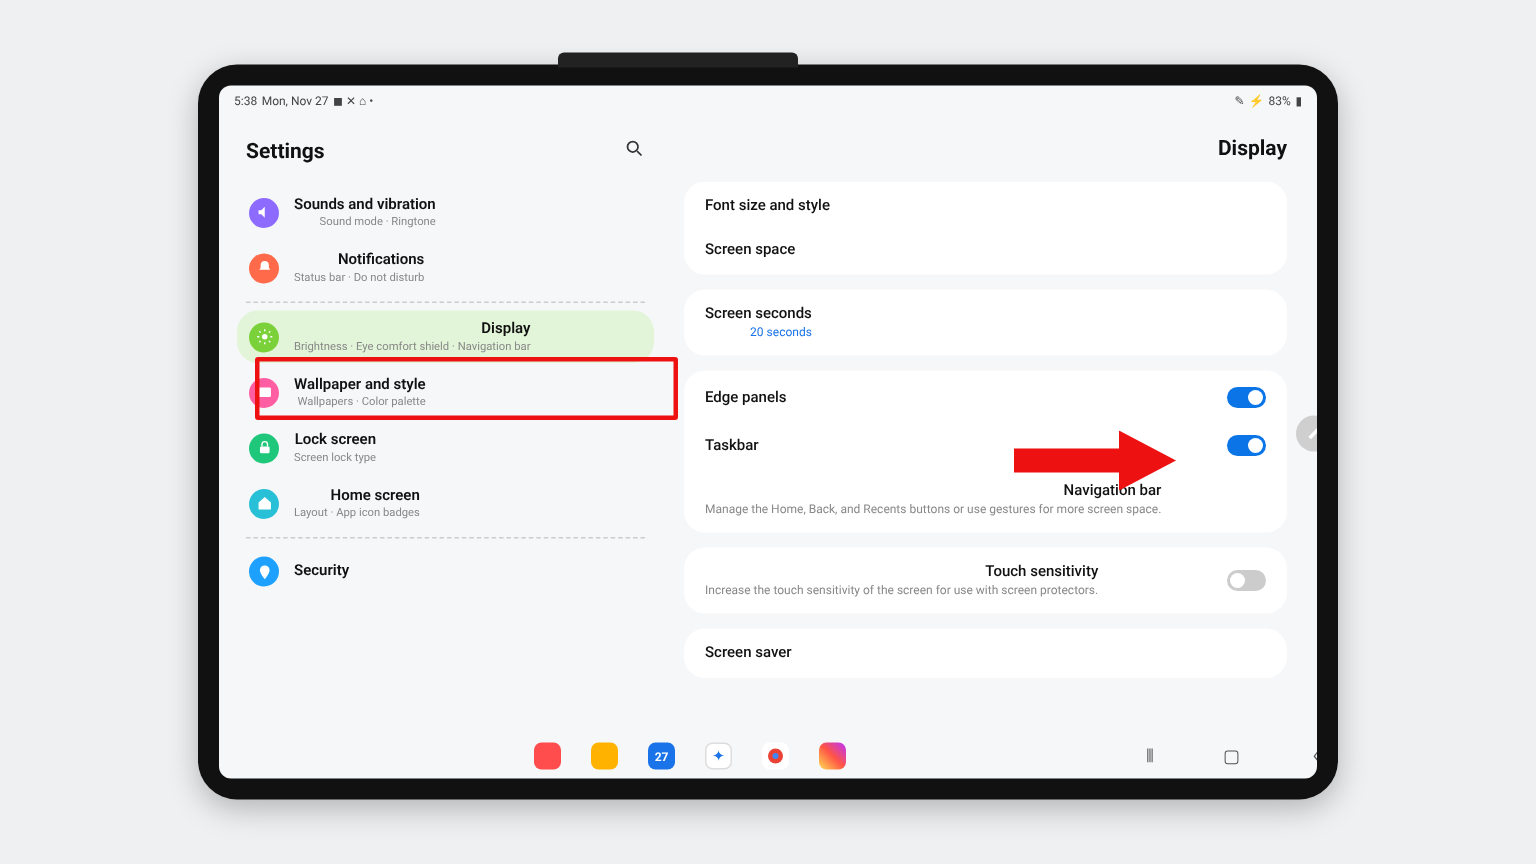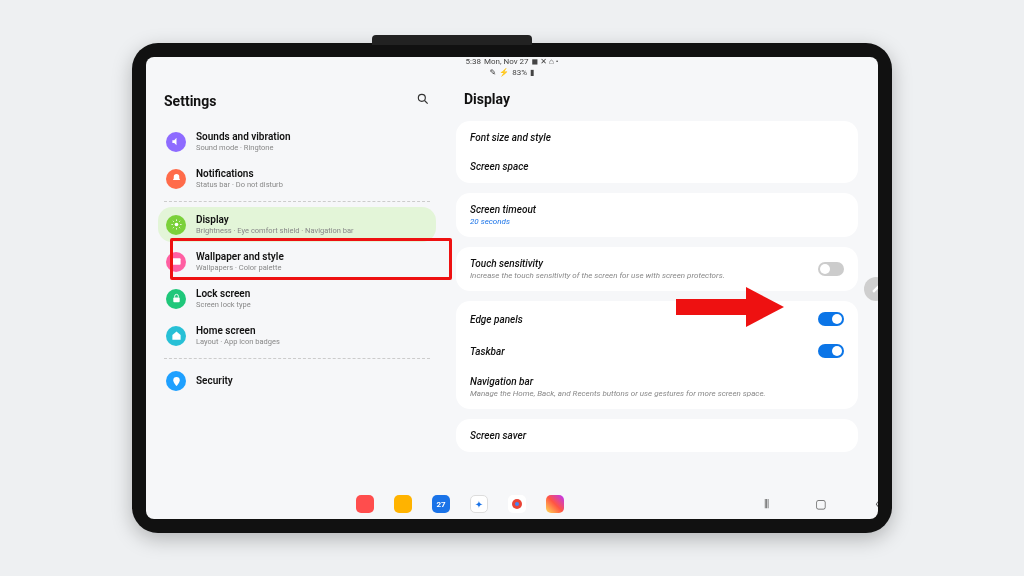--- a/index.html
+++ b/index.html
@@ -23,28 +23,27 @@
   }
   .screen {
     width: 100%; height: 100%;
     background: #f6f7f9;
     border-radius: 8px;
     overflow: hidden;
     position: relative;
     display: flex; flex-direction: column;
   }
   .statusbar {
-    height: 20px; display: flex; align-items: center;
+    height: 20px; display: flex; 
     padding: 0 10px; font-size: 8px; color: #444;
     justify-content: space-between;
-    flex-direction: column;
   }
   .statusbar .left, .statusbar .right { display: flex; gap: 3px; align-items: center; }
   .statusbar .right span { font-size: 8px; }
-  .content { flex: 1; display: flex; overflow: hidden; }
+  .content { flex: 1; display: flex; overflow: hidden; text-align: right; }
   
   .left-pane {
     width: 302px; padding: 8px 12px 0 12px;
     display: flex; flex-direction: column;
     overflow: hidden;
   }
   .settings-header { display: flex; align-items: center; justify-content: space-between; padding: 6px 6px 14px 6px;}
   .settings-title { font-size: 14px; font-weight: 700; color: #111; }
   .search-icon { width: 14px; height: 14px; }
   .cat-list { flex:1; overflow-y:auto; }
@@ -74,21 +73,21 @@
   .cards { flex:1; overflow-y:auto; padding-right:4px;}
   .card { background: #fff; border-radius: 14px; margin-bottom: 10px; padding: 2px 0;}
   .row {
     padding: 9px 14px;
     display: flex; align-items: center; justify-content: space-between;
   }
   .row + .row { border-top: 0; }
   .row .lbl { font-size: 10px; color:#111; font-weight:500;}
   .row .sub { font-size: 8px; color: #1a73e8; margin-top:2px;}
   .row .sub.gray { color:#888; }
-  .row-col { display:flex; flex-direction:column;font-style:italic; }
+  .row-col { display:flex; flex-direction:column; }
   .toggle {
     width: 26px; height: 14px; border-radius: 8px; position: relative;
     flex-shrink: 0;
   }
   .toggle .knob { position:absolute; width:10px; height:10px; border-radius:50%; top:2px; background:#fff;}
   .toggle.on { background:#0b75e7; }
   .toggle.on .knob { right:2px; }
   .toggle.off { background:#ccc; }
   .toggle.off .knob { left:2px; }
   
@@ -249,57 +248,57 @@
               </div>
               <div class="row">
                 <div class="row-col">
                   <span class="lbl">Screen space</span>
                 </div>
               </div>
             </div>
             <div class="card">
               <div class="row">
                 <div class="row-col">
-                  <span class="lbl">Screen timeout</span>
+                  <span class="lbl">Screen seconds</span>
                   <span class="sub ">20 seconds</span>
+                </div>
+              </div>
+            </div>
+            <div class="card">
+              <div class="row">
+                <div class="row-col">
+                  <span class="lbl">Edge panels</span>
+                </div>
+                <div class="toggle on">
+                  <div class="knob"></div>
+                </div>
+              </div>
+              <div class="row">
+                <div class="row-col">
+                  <span class="lbl">Taskbar</span>
+                </div>
+                <div class="toggle on">
+                  <div class="knob"></div>
+                </div>
+              </div>
+              <div class="row">
+                <div class="row-col">
+                  <span class="lbl">Navigation bar</span>
+                  <span class="sub gray">Manage the Home, Back, and Recents buttons or use gestures for more screen space.</span>
                 </div>
               </div>
             </div>
             <div class="card">
               <div class="row">
                 <div class="row-col">
                   <span class="lbl">Touch sensitivity</span>
                   <span class="sub gray">Increase the touch sensitivity of the screen for use with screen protectors.</span>
                 </div>
                 <div class="toggle off">
                   <div class="knob"></div>
-                </div>
-              </div>
-            </div>
-            <div class="card">
-              <div class="row">
-                <div class="row-col">
-                  <span class="lbl">Edge panels</span>
-                </div>
-                <div class="toggle on">
-                  <div class="knob"></div>
-                </div>
-              </div>
-              <div class="row">
-                <div class="row-col">
-                  <span class="lbl">Taskbar</span>
-                </div>
-                <div class="toggle on">
-                  <div class="knob"></div>
-                </div>
-              </div>
-              <div class="row">
-                <div class="row-col">
-                  <span class="lbl">Navigation bar</span>
-                  <span class="sub gray">Manage the Home, Back, and Recents buttons or use gestures for more screen space.</span>
                 </div>
               </div>
             </div>
             <div class="card">
               <div class="row">
                 <div class="row-col">
                   <span class="lbl">Screen saver</span>
                 </div>
               </div>
             </div>

